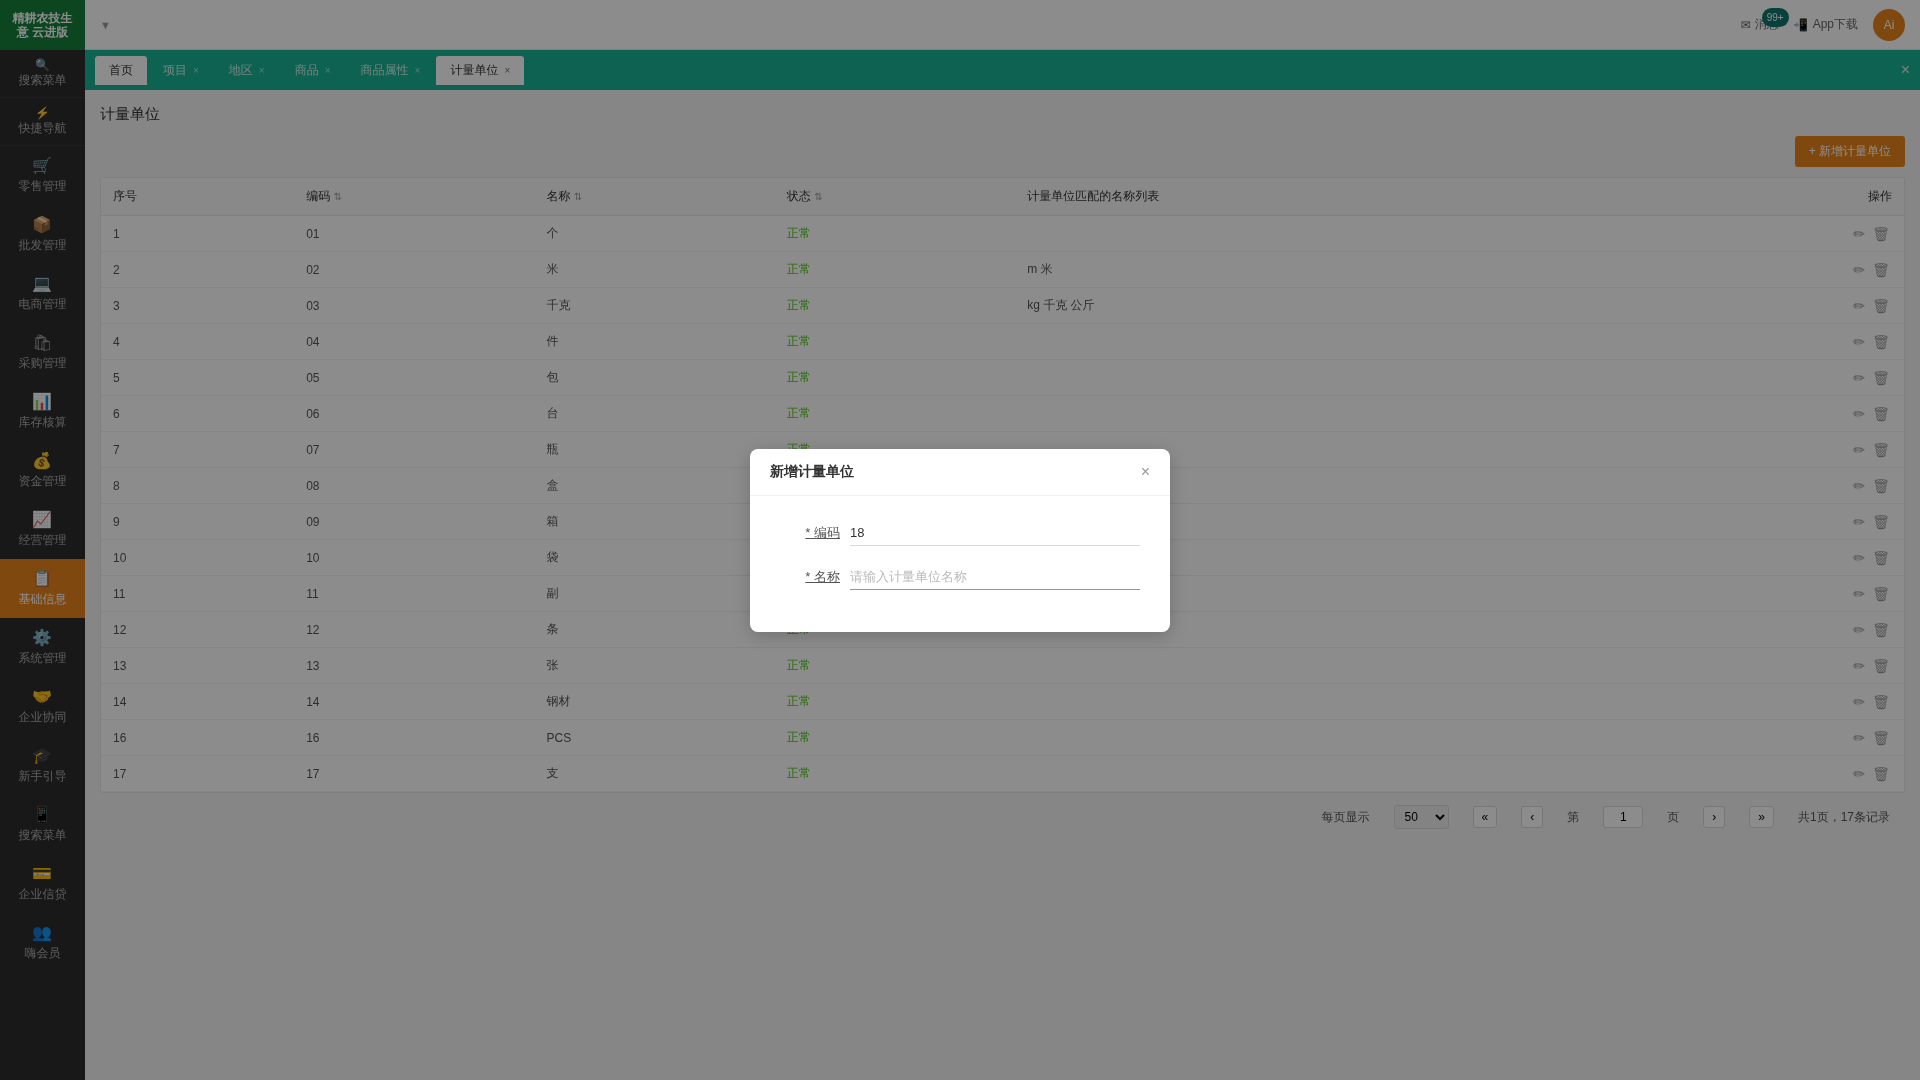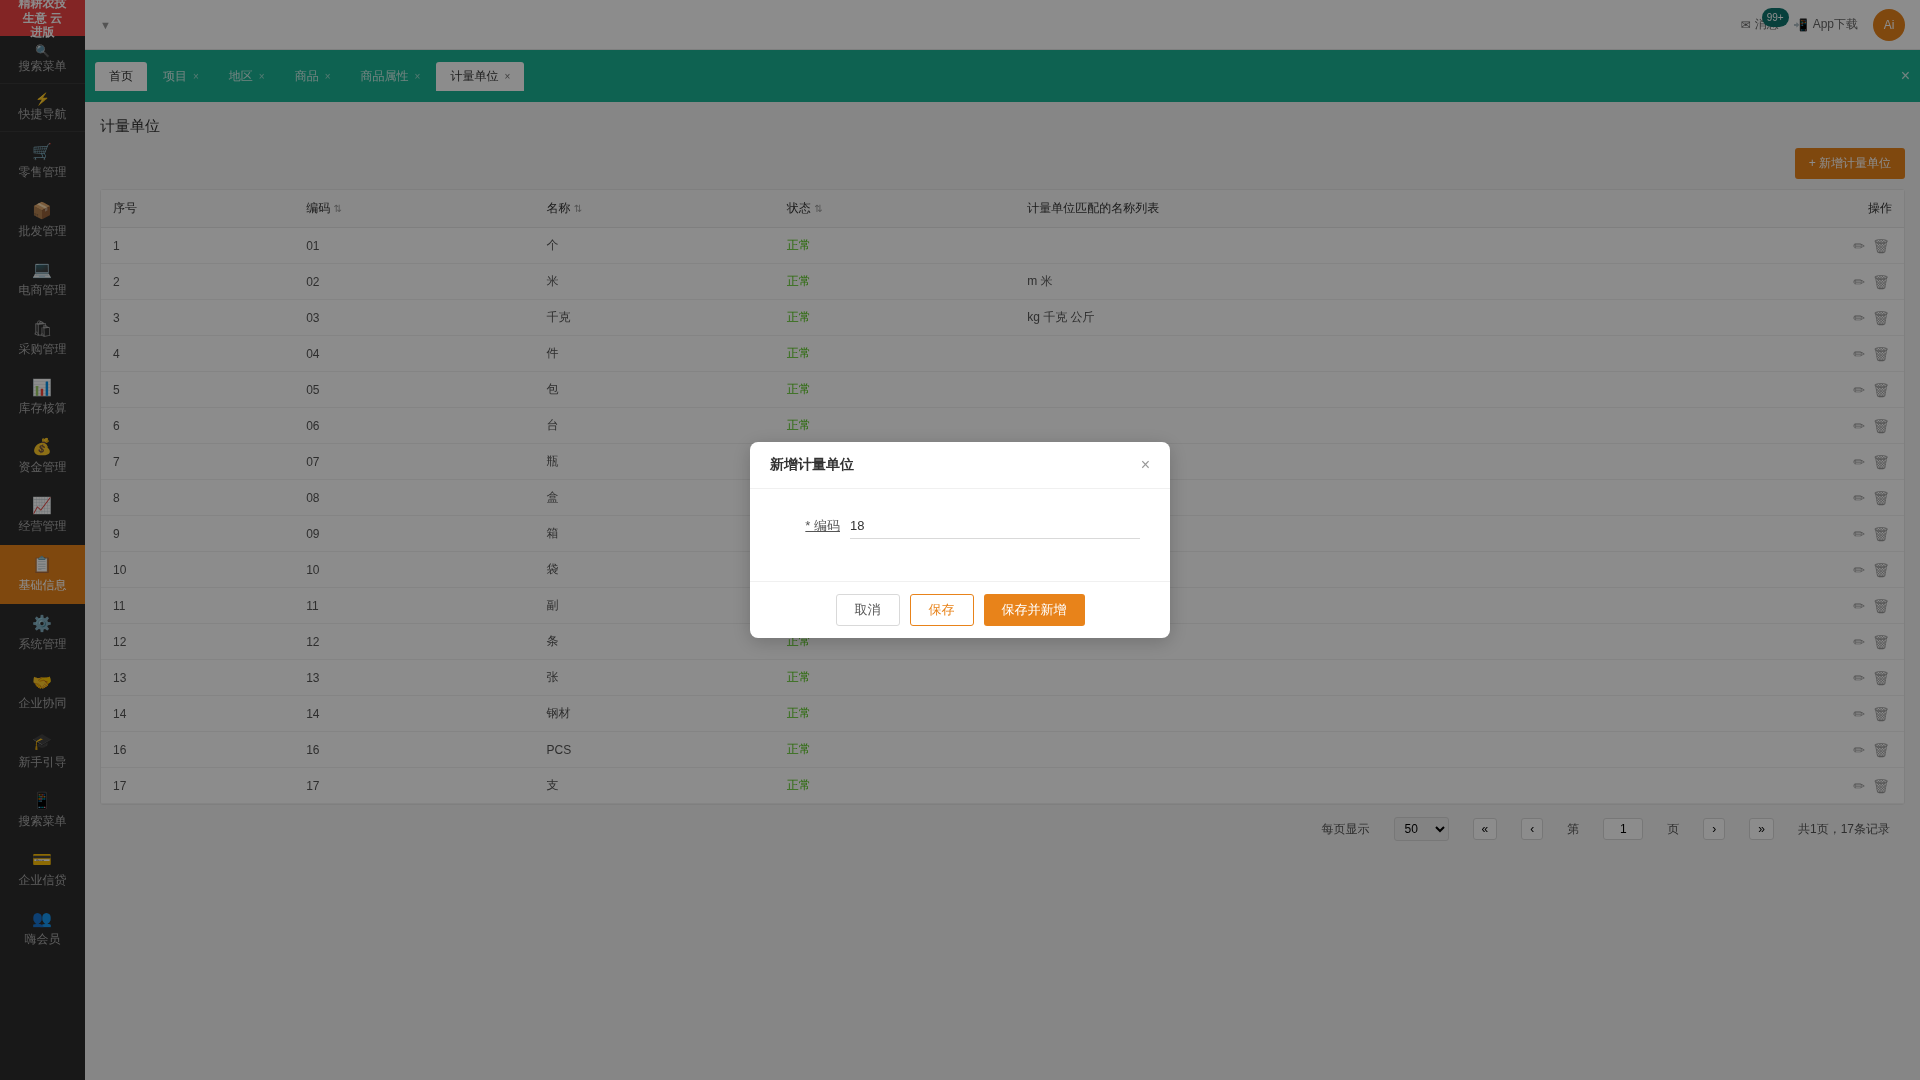--- a/index.html
+++ b/index.html
@@ -1,41 +1,41 @@
 <!DOCTYPE html>
 <html><head>
   <meta charset="utf-8">
   <style>
     * { box-sizing: border-box; margin: 0; padding: 0; }
     body { font-family: "Microsoft YaHei", "PingFang SC", sans-serif; font-size: 13px; background: #f0f2f5; display: flex; height: 1080px; width: 1920px; overflow: hidden; }
 
     
     .sidebar { width: 85px; background: #2d2d2d; display: flex; flex-direction: column; color: #ccc; flex-shrink: 0; }
-    .sidebar-logo { background: #ef4444; padding: 18px; display: flex; align-items: center; justify-content: center; height: 36px; }
+    .sidebar-logo { background: #15803d; padding: 12px; display: flex; align-items: center; justify-content: center; height: 50px; }
     .sidebar-logo-text { color: white; font-size: 12px; font-weight: bold; text-align: center; line-height: 1.2; }
     .sidebar-search { padding: 8px 10px; color: #aaa; font-size: 12px; text-align: center; border-bottom: 1px solid #3a3a3a; cursor: pointer; }
     .sidebar-nav { padding: 8px 10px; color: #aaa; font-size: 12px; text-align: center; border-bottom: 1px solid #3a3a3a; cursor: pointer; }
     .sidebar-item { padding: 10px 5px; color: #aaa; font-size: 12px; text-align: center; cursor: pointer; display: flex; flex-direction: column; align-items: center; gap: 3px; }
     .sidebar-item.active { background: #e8831a; color: #fff; }
     .sidebar-item .item-icon { font-size: 16px; }
 
     
     .main { flex: 1; display: flex; flex-direction: column; overflow: hidden; }
 
     
     .topbar { height: 50px; background: #fff; display: flex; align-items: center; justify-content: space-between; padding: 0 15px; border-bottom: 1px solid #e8e8e8; flex-shrink: 0; }
     .topbar-left { display: flex; align-items: center; gap: 10px; }
     .topbar-right { display: flex; align-items: center; gap: 15px; }
     .topbar-msg { display: flex; align-items: center; gap: 4px; font-size: 12px; color: #666; position: relative; cursor: pointer; }
     .badge { background: #0f766e; color: white; font-size: 10px; border-radius: 10px; padding: 4px 5px; position: absolute; top: -8px; right: -10px; }
     .topbar-app { display: flex; align-items: center; gap: 4px; font-size: 12px; color: #666; cursor: pointer; }
     .topbar-avatar { width: 32px; height: 32px; border-radius: 50%; background: #e8831a; display: flex; align-items: center; justify-content: center; color: white; font-size: 12px; cursor: pointer; }
 
     
-    .tabbar { height: 52px; background: #1ab394; display: flex; align-items: center; padding: 0 10px; gap: 2px; flex-shrink: 0; }
+    .tabbar { height: 40px; background: #1ab394; display: flex; align-items: center; padding: 0 10px; gap: 2px; flex-shrink: 0; }
     .tab { padding: 6px 14px; border-radius: 3px 3px 0 0; font-size: 12px; cursor: pointer; display: flex; align-items: center; gap: 6px; color: rgba(255,255,255,0.8); }
     .tab.active { background: #fff; color: #333; }
     .tab-close { font-size: 10px; cursor: pointer; opacity: 0.7; }
     .tab-bar-close { margin-left: auto; color: rgba(255,255,255,0.8); cursor: pointer; font-size: 16px; }
 
     
     .content { flex: 1; padding: 15px; overflow: auto; position: relative; background: #f5f5f5; }
     .page-title { font-size: 15px; color: #333; margin-bottom: 12px; font-weight: 500; }
 
     
@@ -435,20 +435,19 @@
   <div class="modal">
     <div class="modal-header">
       <span class="modal-title">新增计量单位</span>
       <span class="modal-close">×</span>
     </div>
     <div class="modal-body">
       <div class="form-row">
         <label class="form-label">* 编码</label>
         <input type="text" class="form-input" value="18" style="">
       </div>
-    </div>
-    <div class="modal-footer">
-      <button class="btn-cancel">取消</button>
-      <button class="btn-save">保存</button>
-      <button class="btn-save-add">保存并新增</button>
+      <div class="form-row">
+        <label class="form-label">* 名称</label>
+        <input type="text" class="form-input highlighted" placeholder="请输入计量单位名称" style="">
+      </div>
     </div>
   </div>
 </div>
 
 </body></html>

